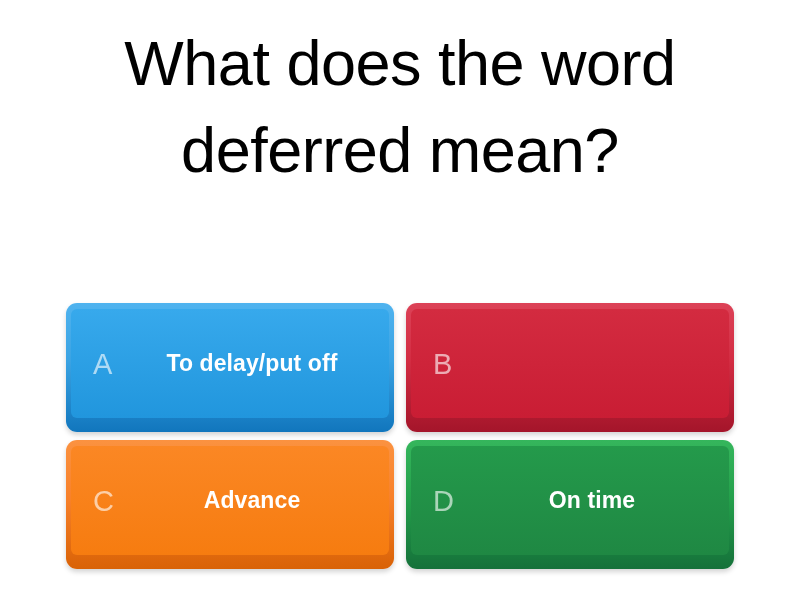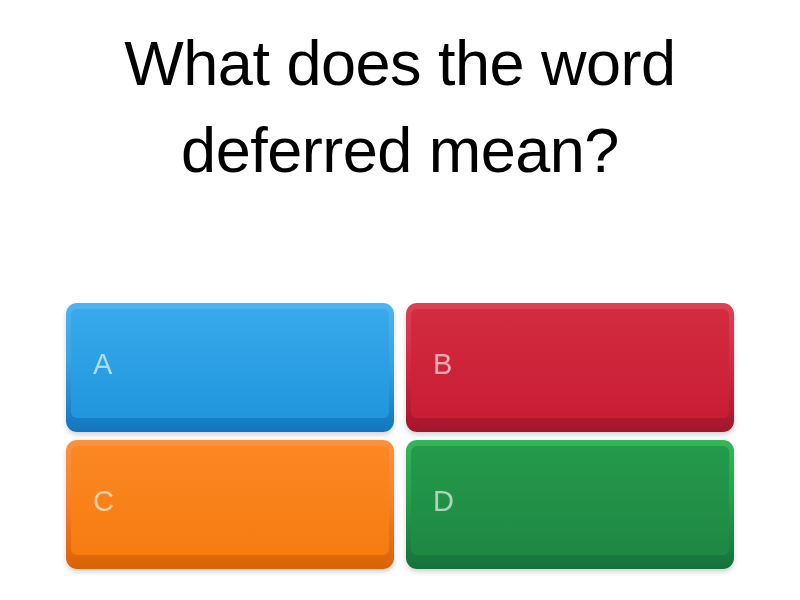--- a/index.html
+++ b/index.html
@@ -134,35 +134,38 @@
 
   <div id="question-area">
     <h1 id="question-text">What does the word deferred mean?</h1>
   </div>
 
   <div id="answers-grid">
 
     <button class="answer-button ans-blue">
       <span class="answer-face">
         <span class="answer-letter">A</span>
+        <span class="answer-label">To delay/put off</span>
       </span>
     </button>
 
     <button class="answer-button ans-red">
       <span class="answer-face">
         <span class="answer-letter">B</span>
       </span>
     </button>
 
     <button class="answer-button ans-orange">
       <span class="answer-face">
         <span class="answer-letter">C</span>
+        <span class="answer-label">Advance</span>
       </span>
     </button>
 
     <button class="answer-button ans-green">
       <span class="answer-face">
         <span class="answer-letter">D</span>
+        <span class="answer-label">On time</span>
       </span>
     </button>
 
   </div>
 </div>
 
 </body></html>

